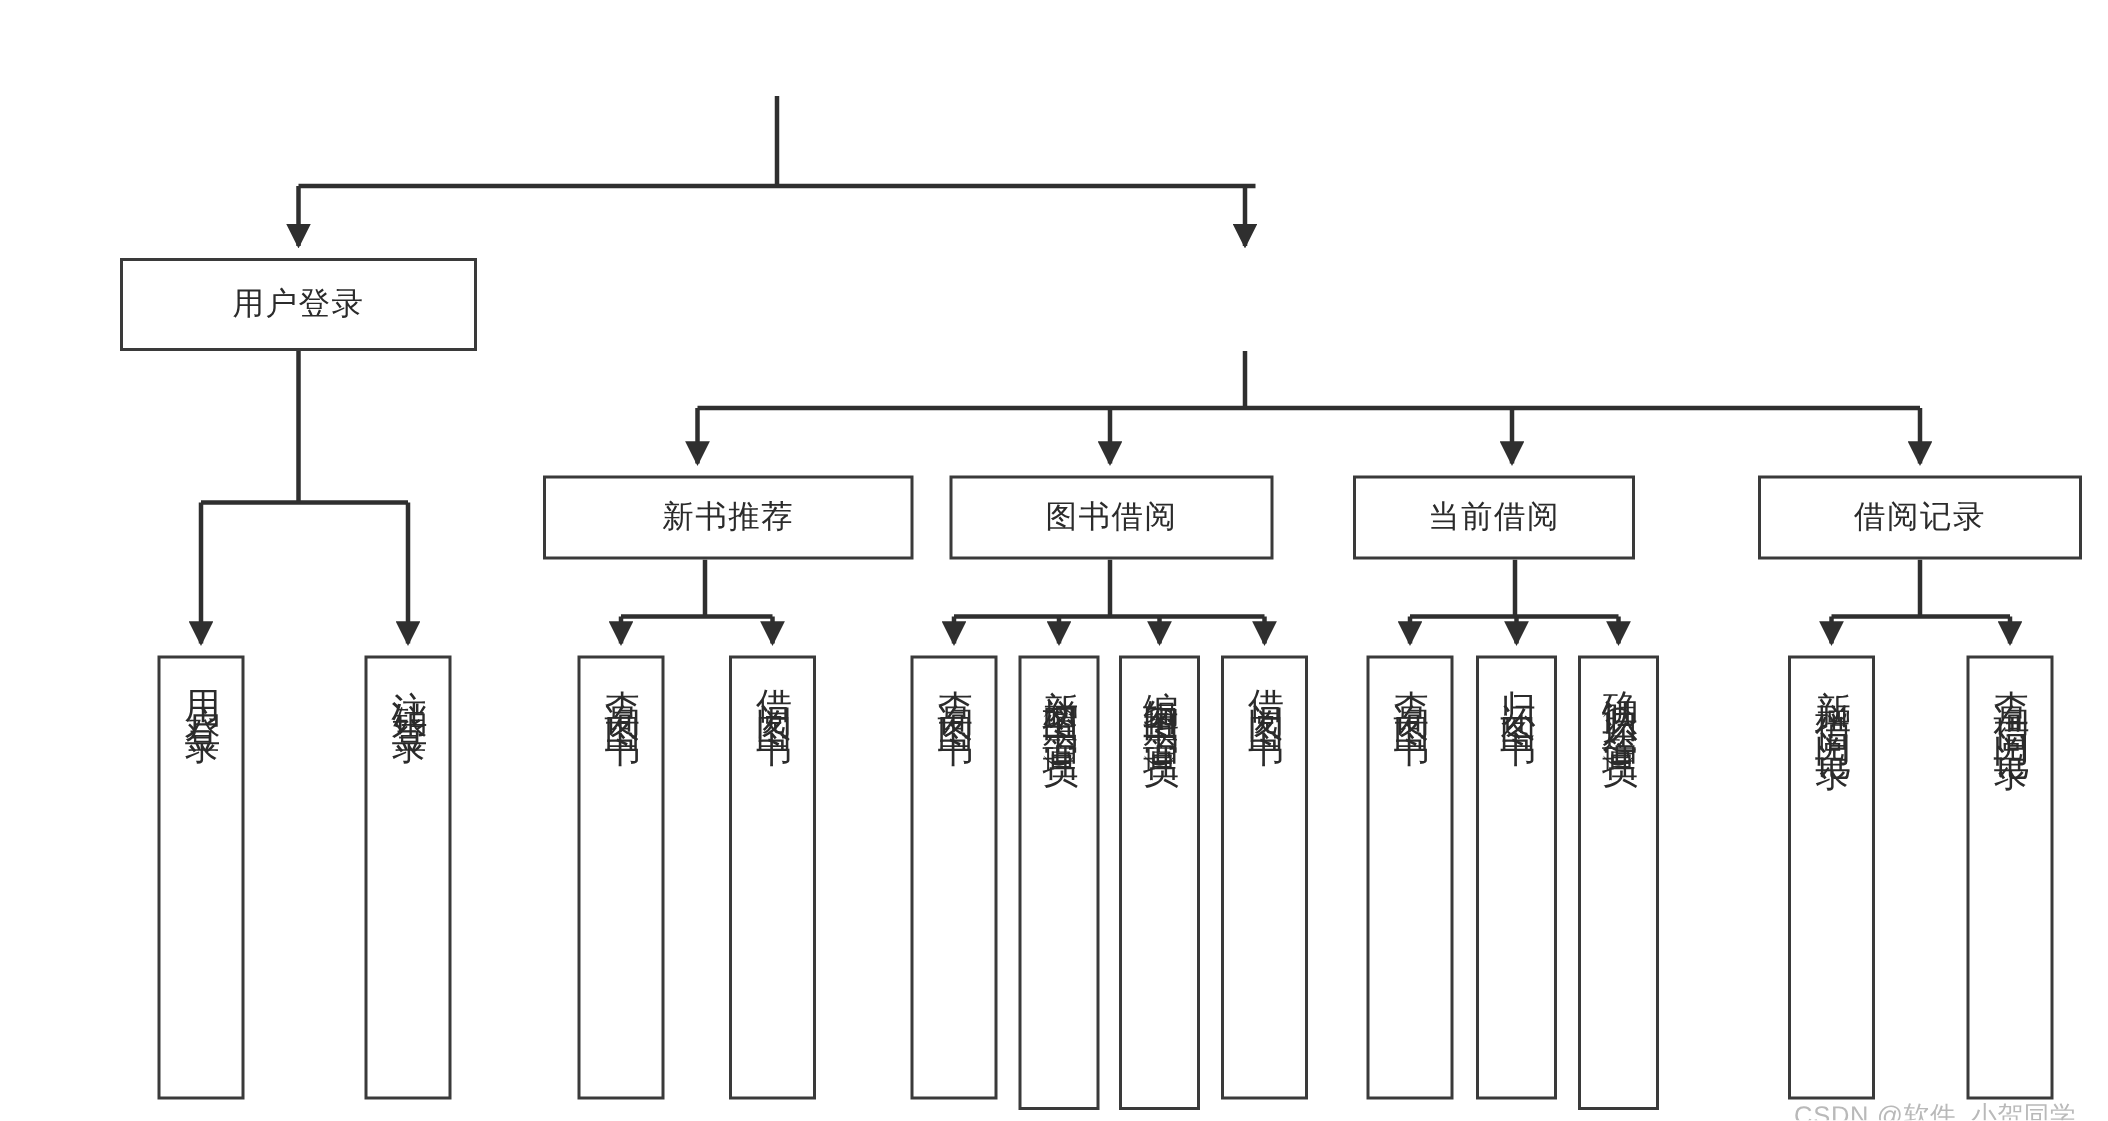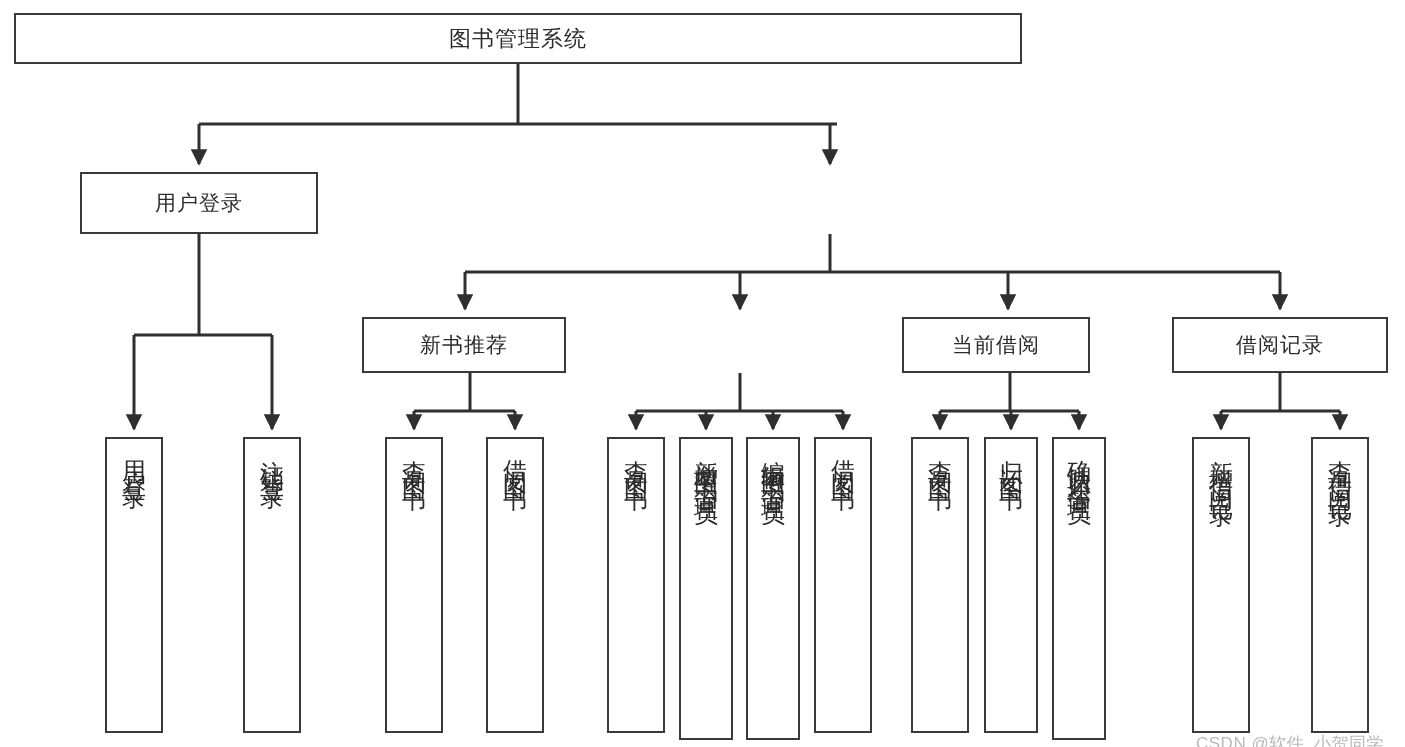--- a/index.html
+++ b/index.html
@@ -141,30 +141,30 @@
 
     <g stroke="#2f2f2f" stroke-width="3" fill="none">
 
       <path d="M 1280 373 L 1280 411"></path>
       <path d="M 1221 411 L 1340 411"></path>
       <path d="M 1221 411 L 1221 429" marker-end="url(#arrow)"></path>
       <path d="M 1340 411 L 1340 429" marker-end="url(#arrow)"></path>
     </g>
   </svg>
 
-  <div class="node horiz root" style="left:14px; top:13px; width:1008px; height:51px;">
-    <span class="node-label">图书管理系统</span>
-  </div>
 
   <div class="node horiz" style="left:80px; top:172px; width:238px; height:62px;">
     <span class="node-label">用户登录</span>
   </div>
 
-  <div class="node horiz" style="left:362px; top:317px; width:204px; height:56px;">
+  <div class="node horiz" style="left:362px; top:317px; width:247px; height:56px;">
     <span class="node-label">新书推荐</span>
+  </div>
+  <div class="node horiz" style="left:633px; top:317px; width:216px; height:56px;">
+    <span class="node-label">图书借阅</span>
   </div>
   <div class="node horiz" style="left:902px; top:317px; width:188px; height:56px;">
     <span class="node-label">当前借阅</span>
   </div>
   <div class="node horiz" style="left:1172px; top:317px; width:216px; height:56px;">
     <span class="node-label">借阅记录</span>
   </div>
 
   <div class="node leaf short" style="left:105px; top:437px; width:58px; height:296px;">
     <span class="node-label">用户登录</span>

